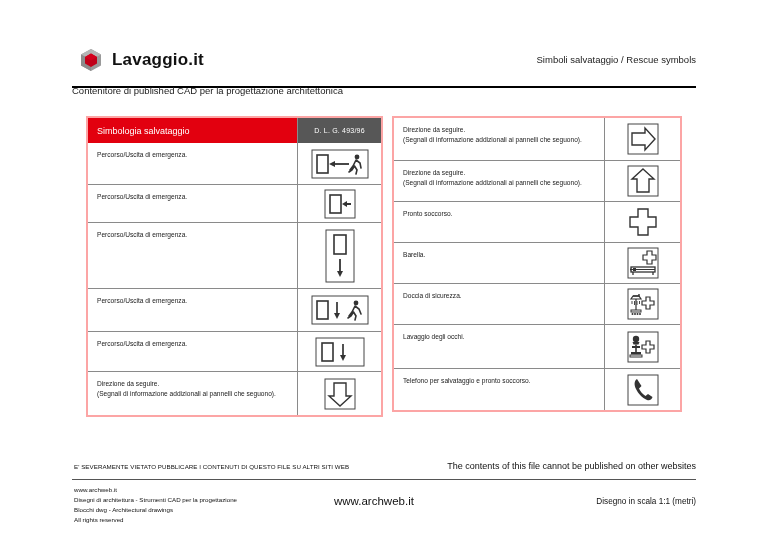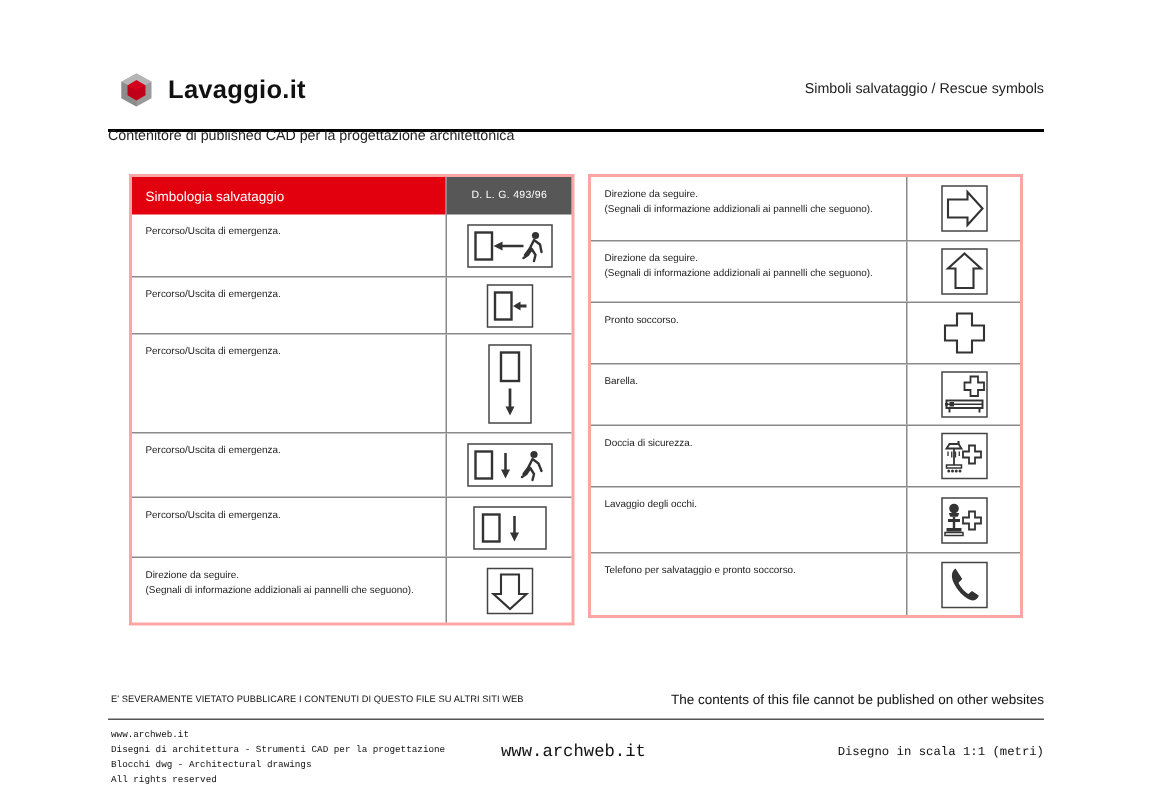--- a/index.html
+++ b/index.html
@@ -44,21 +44,21 @@
   .band-gray span{font-size:7px;color:#fff;letter-spacing:.2px;}
 
   svg{display:block;}
 
   
   .footer{position:absolute;left:72px;top:424px;width:624px;margin-top:39px;}
   .f-line1{position:relative;height:15px;}
   .f-ita{position:absolute;left:2px;top:0;font-size:6.2px;color:#111;letter-spacing:.05px;}
   .f-eng{position:absolute;right:0;top:-2px;font-size:9px;color:#111;}
   .f-rule{position:absolute;left:0;top:16px;width:624px;height:1px;background:#555;}
-  .f-body{position:absolute;left:0;top:22px;width:624px;height:45px;font-family:Liberation Mono, monospace;}
+  .f-body{position:absolute;left:0;top:22px;width:624px;height:45px;}
   .f-left{position:absolute;left:2px;top:0;font-size:6.2px;line-height:1.62;color:#111;}
   .f-center{position:absolute;left:262px;top:10px;font-size:11.5px;color:#111;}
   .f-right{position:absolute;right:0;top:12px;font-size:8.2px;color:#111;padding-left:48px;}
 </style>
 </head>
 <body>
 
 <div class="page">
 
   <div class="header">

